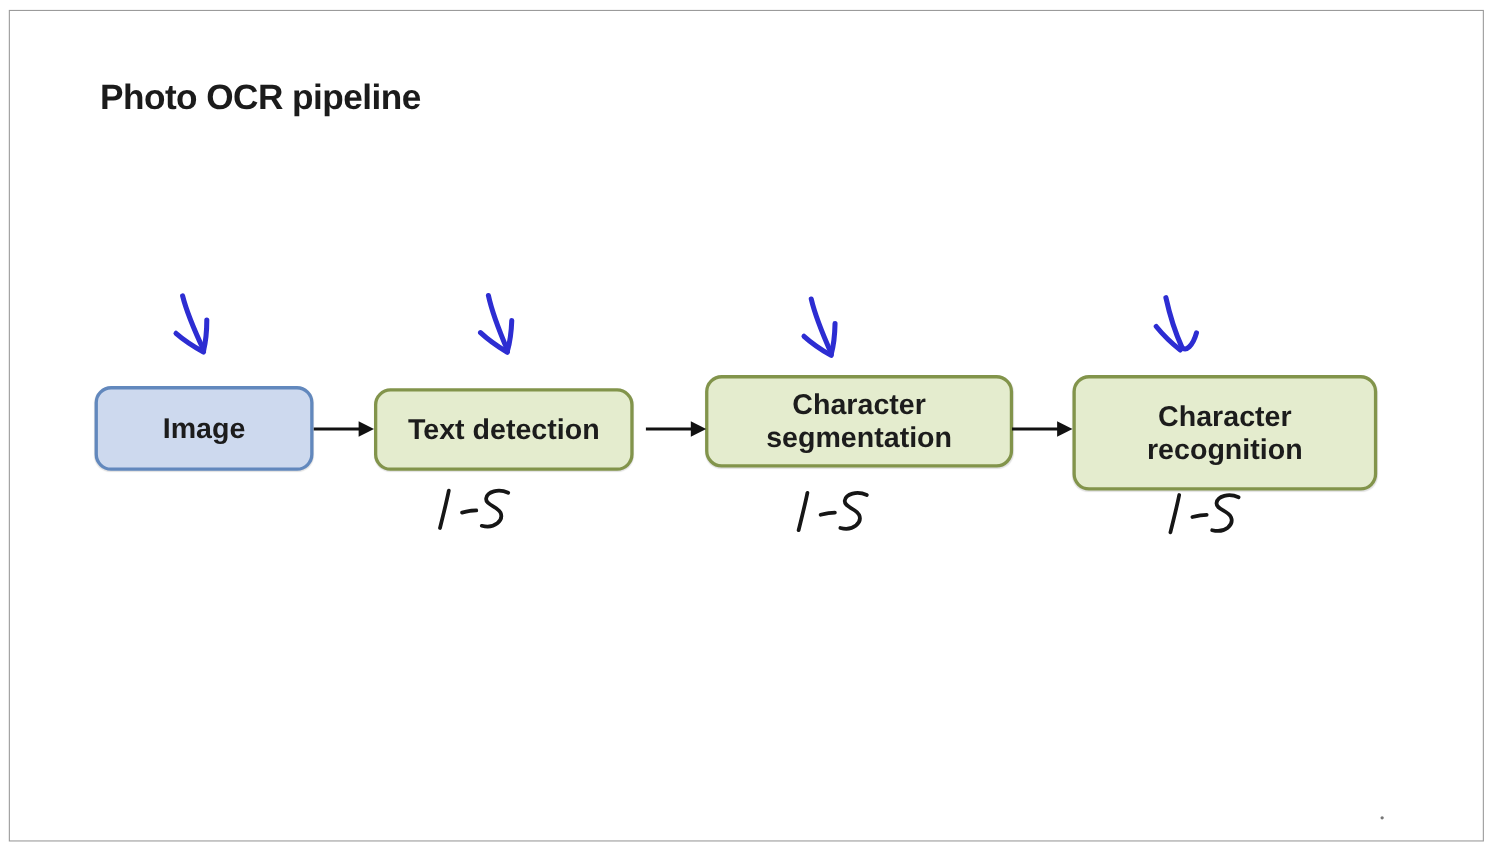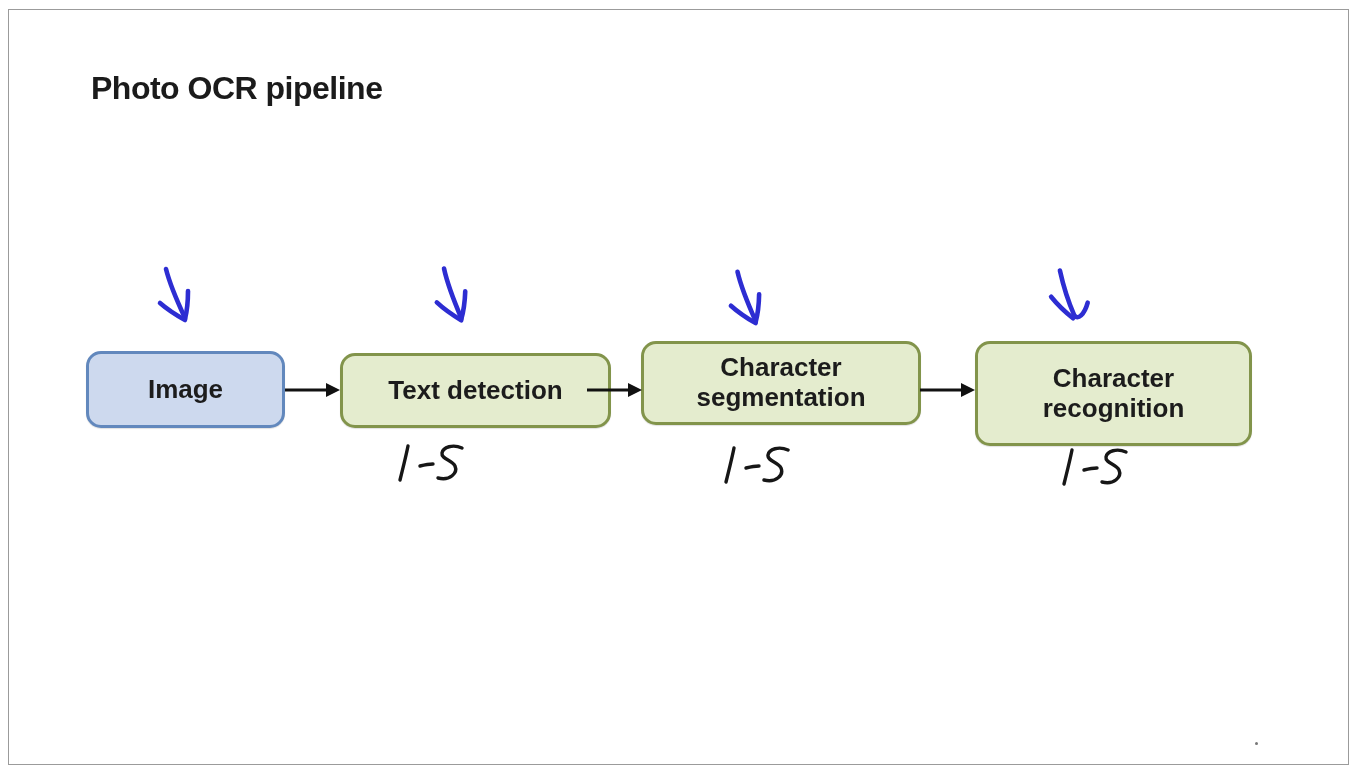--- a/index.html
+++ b/index.html
@@ -37,21 +37,21 @@
     font-size: 26px;
     line-height: 1.15;
     color: #1c1c1c;
     padding: 4px 10px;
     box-shadow: 0 1px 1px rgba(0,0,0,0.12);
   }
   .node-blue  { background: #cdd9ee; border-color: #6288bd; }
   .node-green { background: #e4ecce; border-color: #82944b; }
 
   .node-image   { left: 77px;  top: 341px; width: 199px; height: 77px; }
-  .node-textdet { left: 331px; top: 343px; width: 271px; height: 75px; }
+  .node-textdet { left: 331px; top: 343px; width: 236px; height: 75px; }
   .node-charseg { left: 632px; top: 331px; width: 280px; height: 84px; }
   .node-charrec { left: 966px; top: 331px; width: 277px; height: 105px; }
 
   .flow-arrow { position: absolute; top: 371px; }
   .flow-arrow-1 { left: 276px; }
   .flow-arrow-2 { left: 578px; }
   .flow-arrow-3 { left: 911px; }
 
   .ink-arrow { position: absolute; }
   .ink-arrow-1 { left: 146px; top: 255px; }

